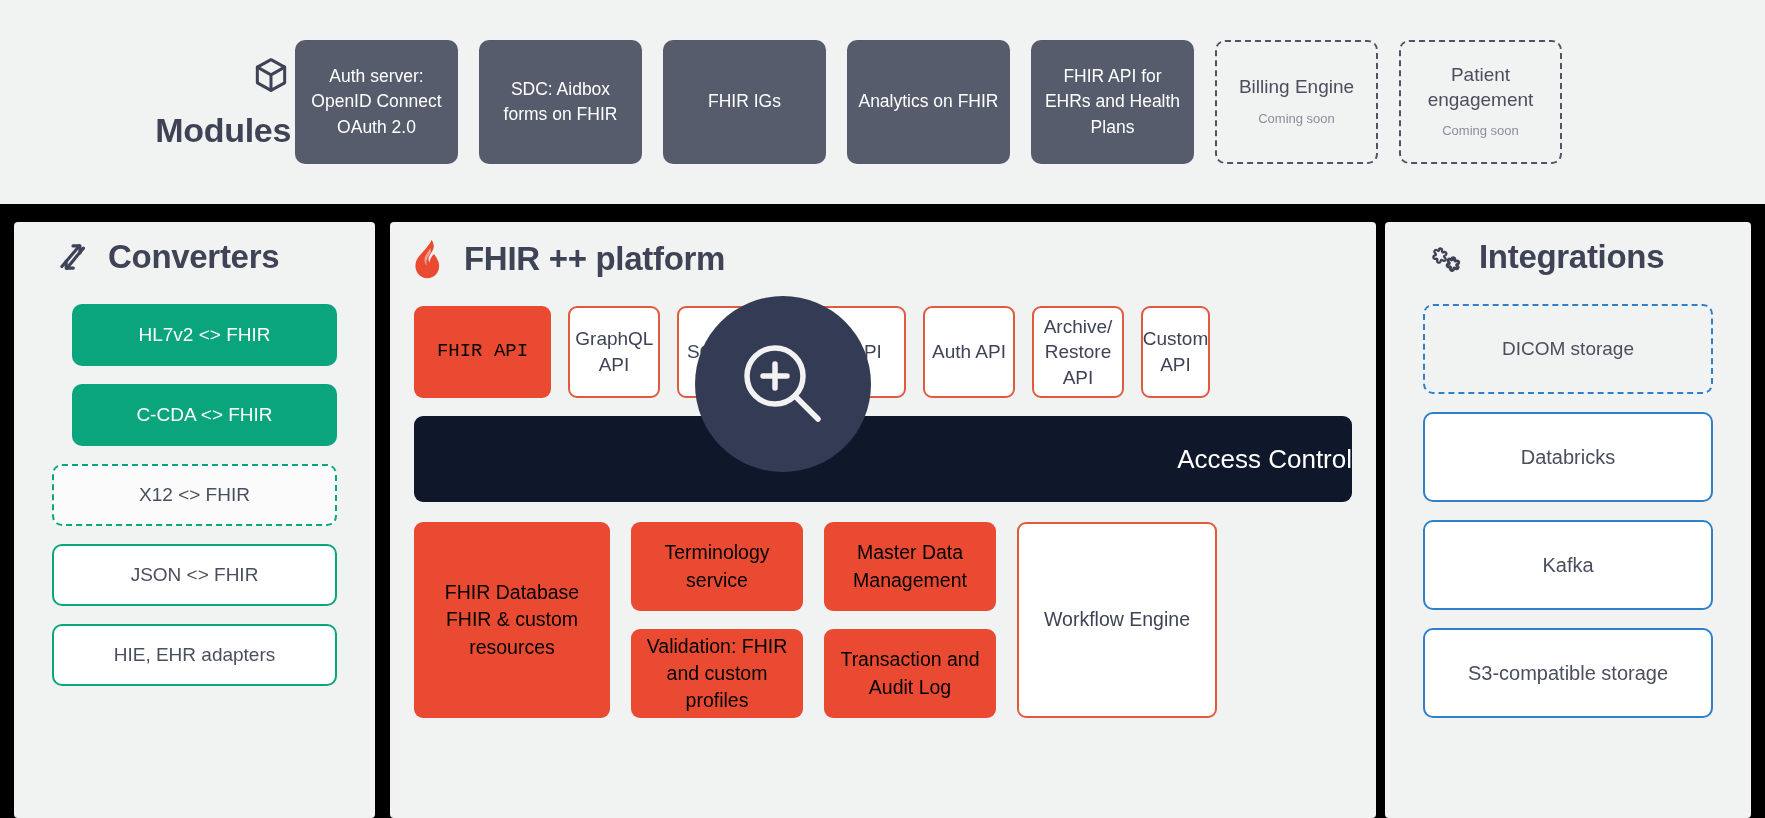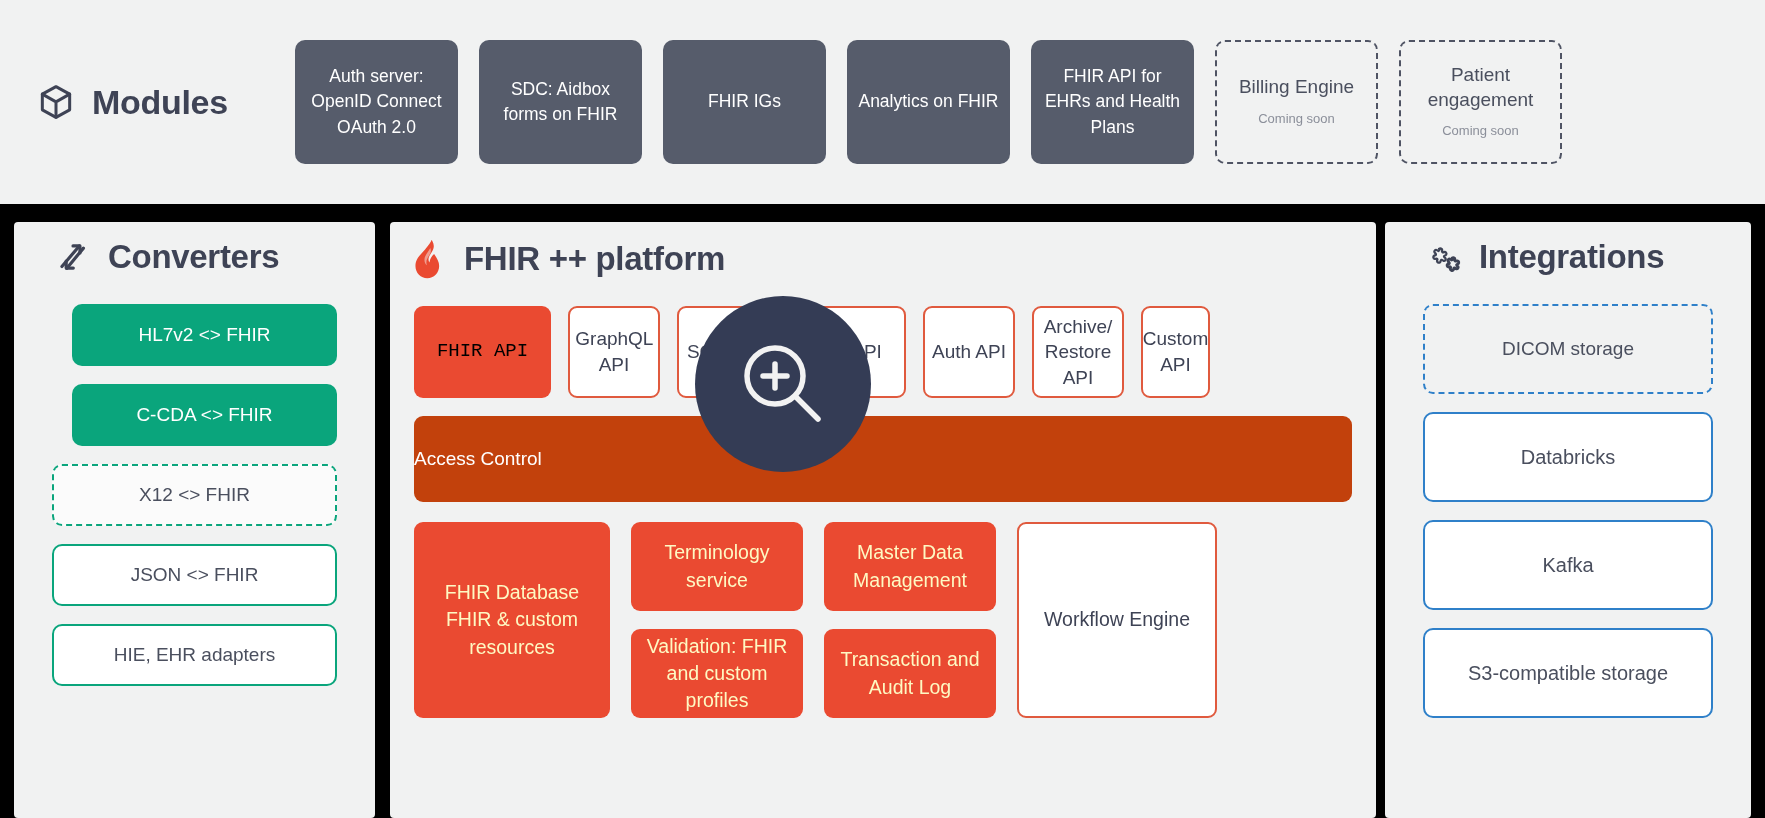--- a/index.html
+++ b/index.html
@@ -10,21 +10,21 @@
     overflow: hidden;
   }
   .page { position: relative; width: 1765px; height: 818px; background: #000; }
 
   
   .modules-band {
     position: absolute; left: 0; top: 0; width: 1765px; height: 204px;
     background: #f1f2f2;
     display: flex; align-items: center;
   }
-  .section-head { display: flex; align-items: flex-end; gap: 16px; }
+  .section-head { display: flex; align-items: flex-end; gap: 16px; flex-direction: column; }
   .section-title {
     font-size: 34px; font-weight: bold; color: #3e4355; letter-spacing: -0.3px;
   }
   .modules-head { margin-left: 36px; width: 255px; }
   .modules-strip {
     display: flex; align-items: center; gap: 21px; margin-left: 4px;
   }
   .mod-card {
     width: 163px; height: 124px; border-radius: 10px;
     background: #565c6b; color: #ffffff;
@@ -84,31 +84,31 @@
   .api-card.filled { background: #ea4a31; color: #000000; width: 137px; font-family: Liberation Mono, monospace; }
   .api-card.outline { background: #ffffff; color: #3e4355; border: 2px solid #e05a3e; }
   .w-graphql { width: 92px; }
   .w-sql { width: 92px; }
   .w-bulk { width: 120px; }
   .w-subs { width: 92px; }
   .w-archive { width: 92px; }
   .w-custom { width: 69px; }
 
   .red-bar {
-    margin-top: 18px; height: 86px; border-radius: 9px; background: #c2410c;
-    color: #ffffff; display: flex; align-items: center; justify-content: flex-start;
-    font-size: 19px;
+    margin-top: 18px; height: 86px; border-radius: 9px; background: #0f172a;
+    color: #ffffff; display: flex; align-items: center; justify-content: flex-end;
+    font-size: 26px;
   }
 
   .lower-grid { margin-top: 20px; display: flex; gap: 21px; align-items: stretch; }
   .tile {
     border-radius: 9px; display: flex; align-items: center; justify-content: center;
     text-align: center; font-size: 19.5px; line-height: 1.4; padding: 6px 10px;
   }
-  .tile.filled { background: #ea4a31; color: #fef9c3; }
+  .tile.filled { background: #ea4a31; color: #000000; }
   .tile.outline { background: #ffffff; color: #3e4355; border: 2px solid #e05a3e; padding-left: 10px; }
   .col-db { width: 196px; height: 196px; }
   .mid-col { display: flex; flex-direction: column; gap: 18px; width: 172px; }
   .mid-col .tile { height: 89px; }
   .col-wf { width: 200px; height: 196px; }
 
   
   .magnifier {
     position: absolute; left: 695px; top: 296px; width: 176px; height: 176px;
     border-radius: 50%; background: #343c55; z-index: 50;

